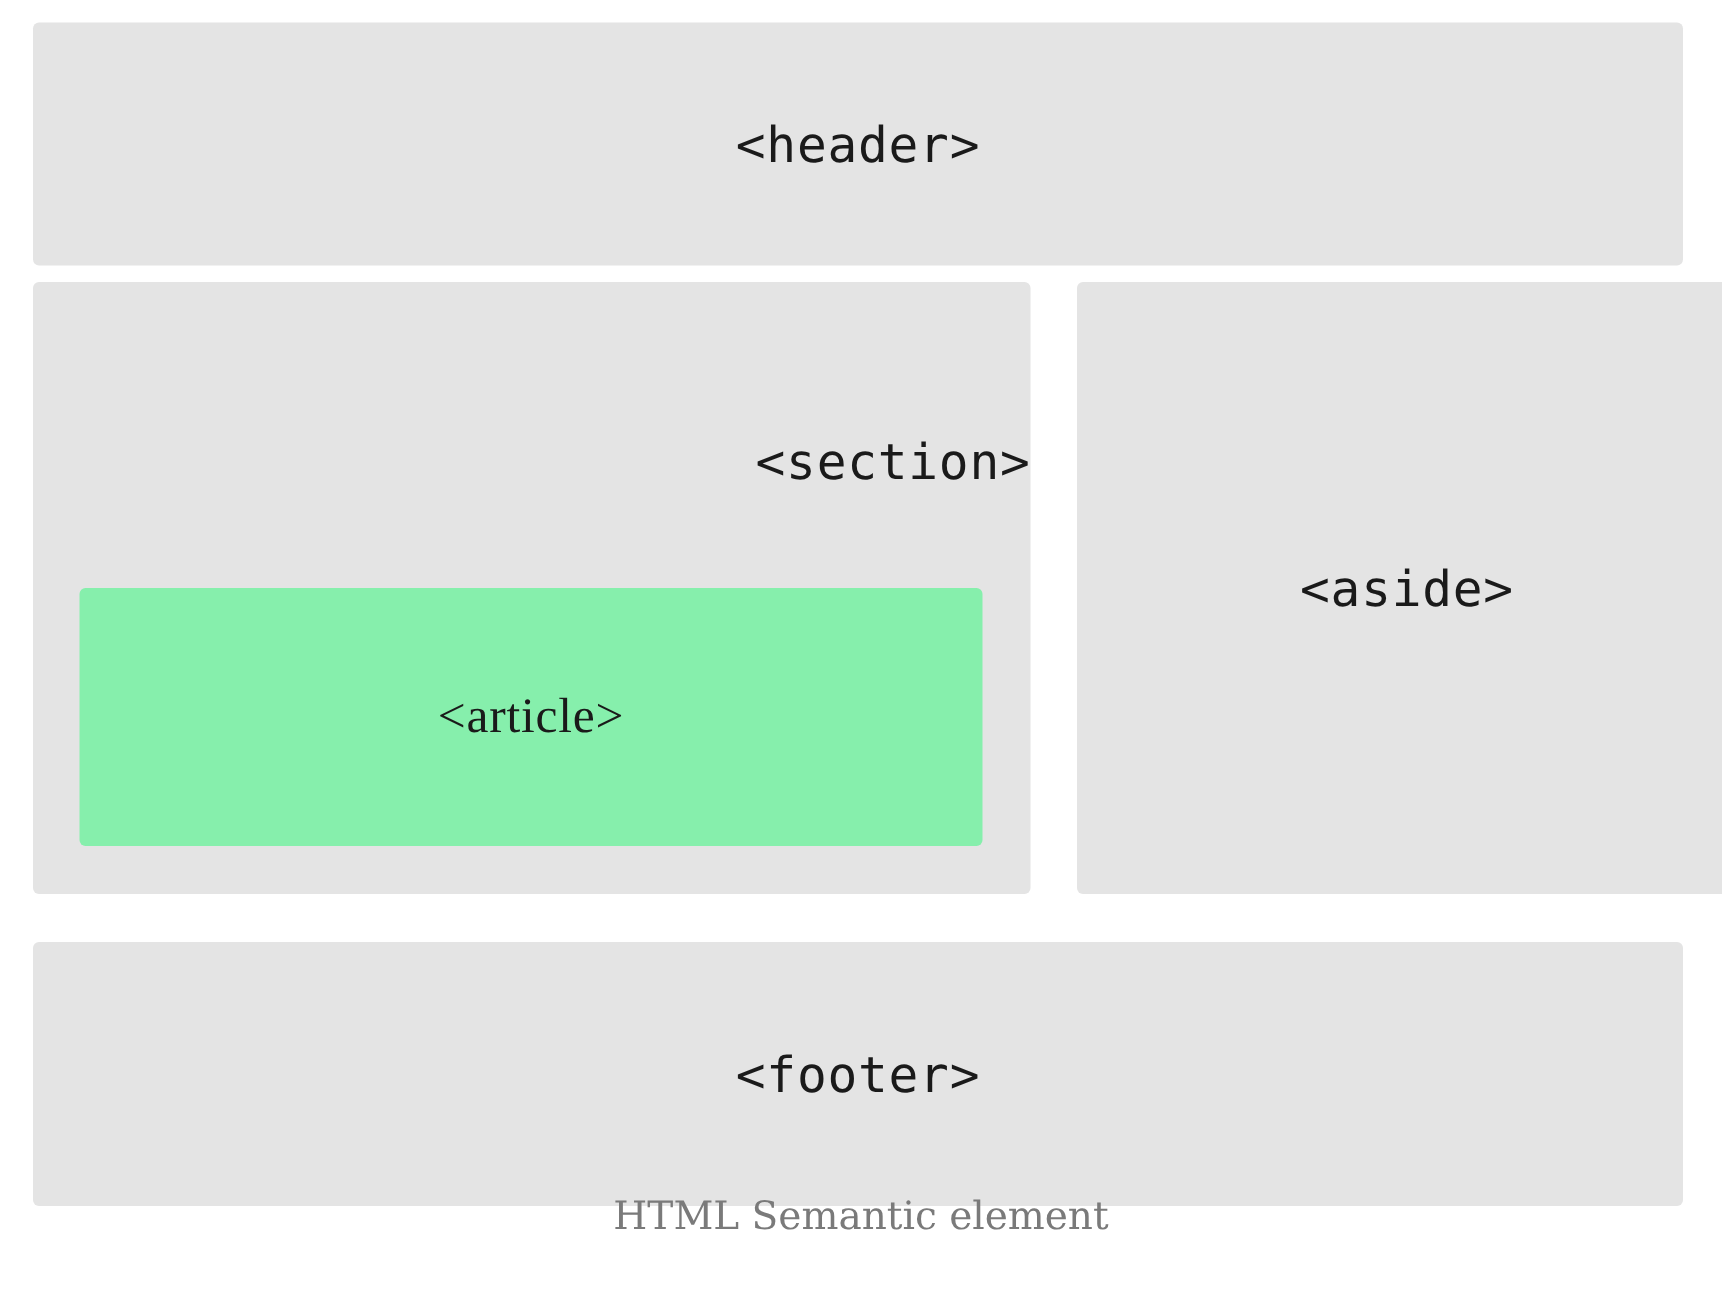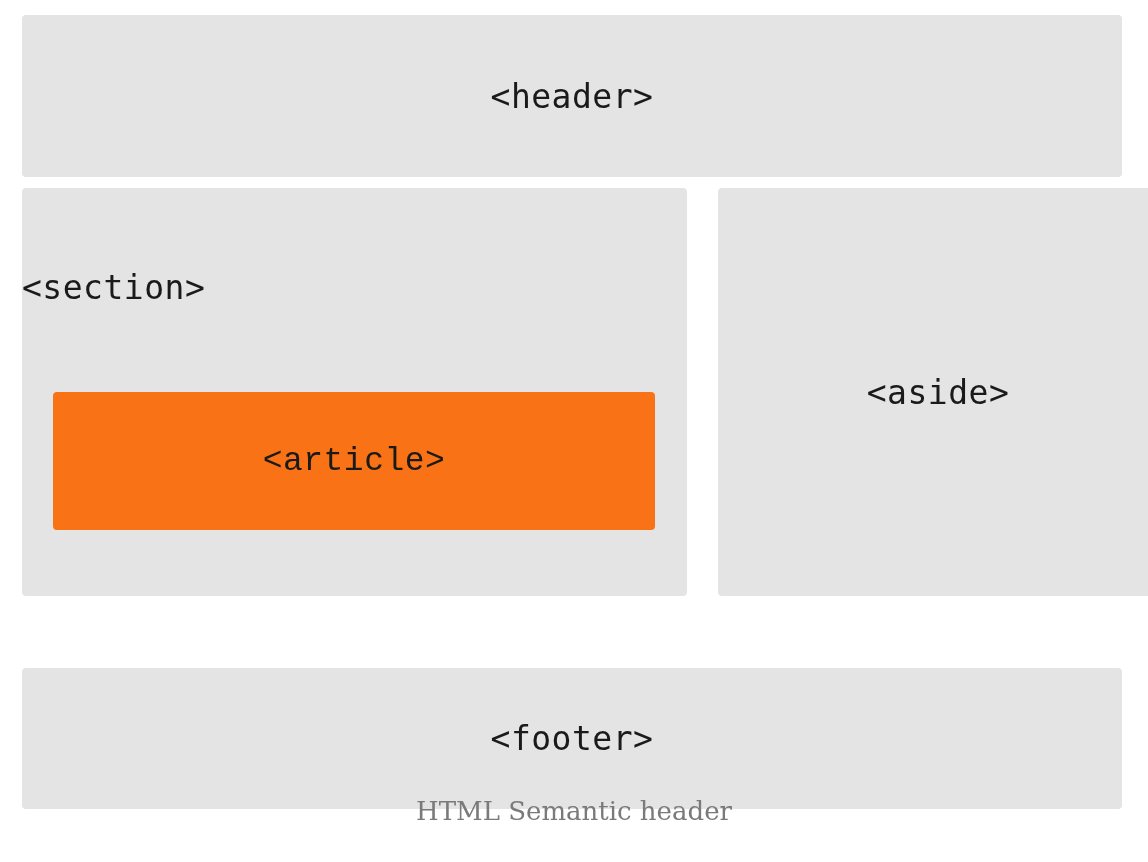--- a/index.html
+++ b/index.html
@@ -9,30 +9,30 @@
       background: #e4e4e4;
       border-radius: 4px;
       display: flex;
       align-items: center;
       justify-content: center;
       font-family: "DejaVu Sans Mono", monospace;
       font-size: 33px;
       color: #1a1a1a;
       letter-spacing: 0.5px;
     }
-    .label { position: absolute; left: 0; right: 0; text-align: left;
-      font-family: "DejaVu Sans Mono", monospace; font-size: 33px; color: #1a1a1a; letter-spacing: 0.5px; }
+    .label { position: absolute; left: 0; right: 0; text-align: right;
+      font-family: "DejaVu Sans Mono", monospace; font-size: 33px; color: #1a1a1a; letter-spacing: 0.5px; margin-top: 20px; }
     #header { left: 22px; top: 15px; width: 1100px; height: 162px; }
     #section { left: 22px; top: 188px; width: 665px; height: 408px; display: block; }
     #section .label { top: 80px; }
-    #article { position: absolute; left: 31px; top: 204px; width: 602px; height: 138px;
-      background: #f97316; border-radius: 4px; display: flex; align-items: center; justify-content: center;
-      font-family: Liberation Mono, monospace; font-size: 33px; color: #1a1a1a; letter-spacing: 0.5px; }
+    #article { position: absolute; left: 31px; top: 204px; width: 602px; height: 172px;
+      background: #86efac; border-radius: 4px; display: flex; align-items: center; justify-content: center;
+      font-family: Liberation Serif, serif; font-size: 33px; color: #1a1a1a; letter-spacing: 0.5px; }
     #aside { left: 718px; top: 188px; width: 440px; height: 408px; }
-    #footer { left: 22px; top: 628px; width: 1100px; height: 141px; margin-top: 40px; }
+    #footer { left: 22px; top: 628px; width: 1100px; height: 176px; }
     .caption {
       position: absolute; left: 0; top: 796px; width: 1148px; text-align: center;
       font-family: "DejaVu Serif", serif; font-size: 26px; color: #7a7a7a;
     }
   </style>
 </head>
 <body>
 
 <div class="box" id="header">
   <span>&lt;header&gt;</span>
@@ -46,13 +46,13 @@
 </div>
 
 <div class="box" id="aside">
   <span>&lt;aside&gt;</span>
 </div>
 
 <div class="box" id="footer">
   <span>&lt;footer&gt;</span>
 </div>
 
-<div class="caption">HTML Semantic header</div>
+<div class="caption">HTML Semantic element</div>
 
 </body></html>

